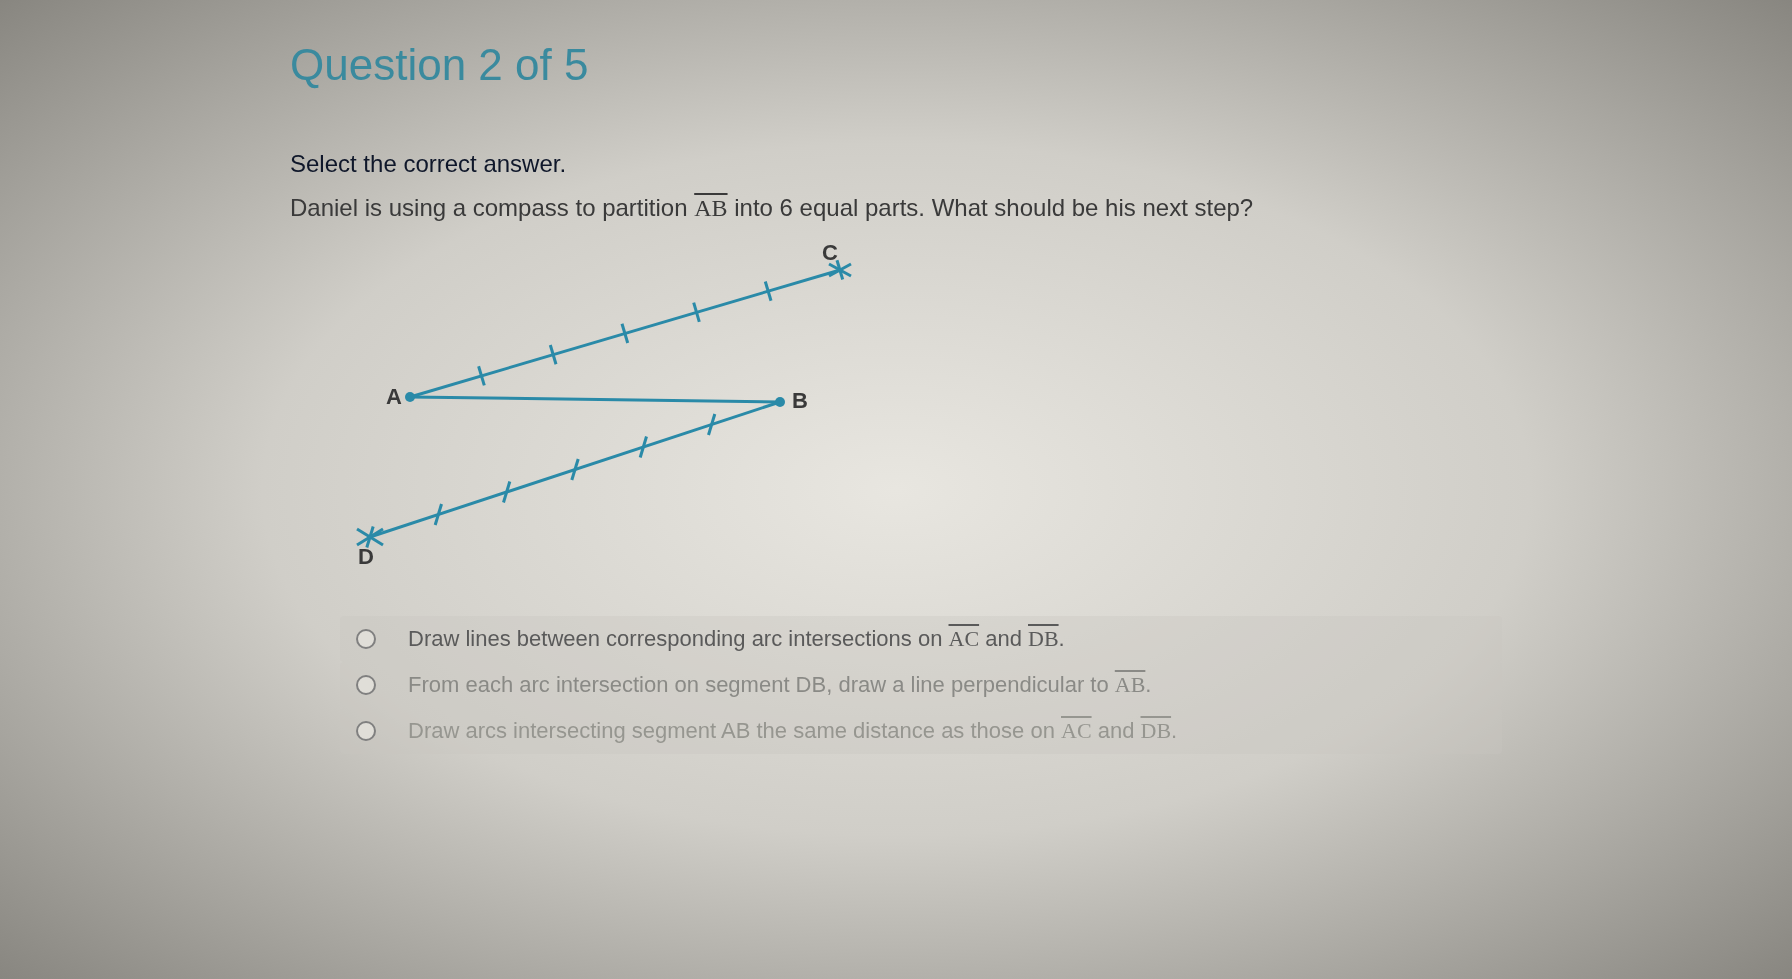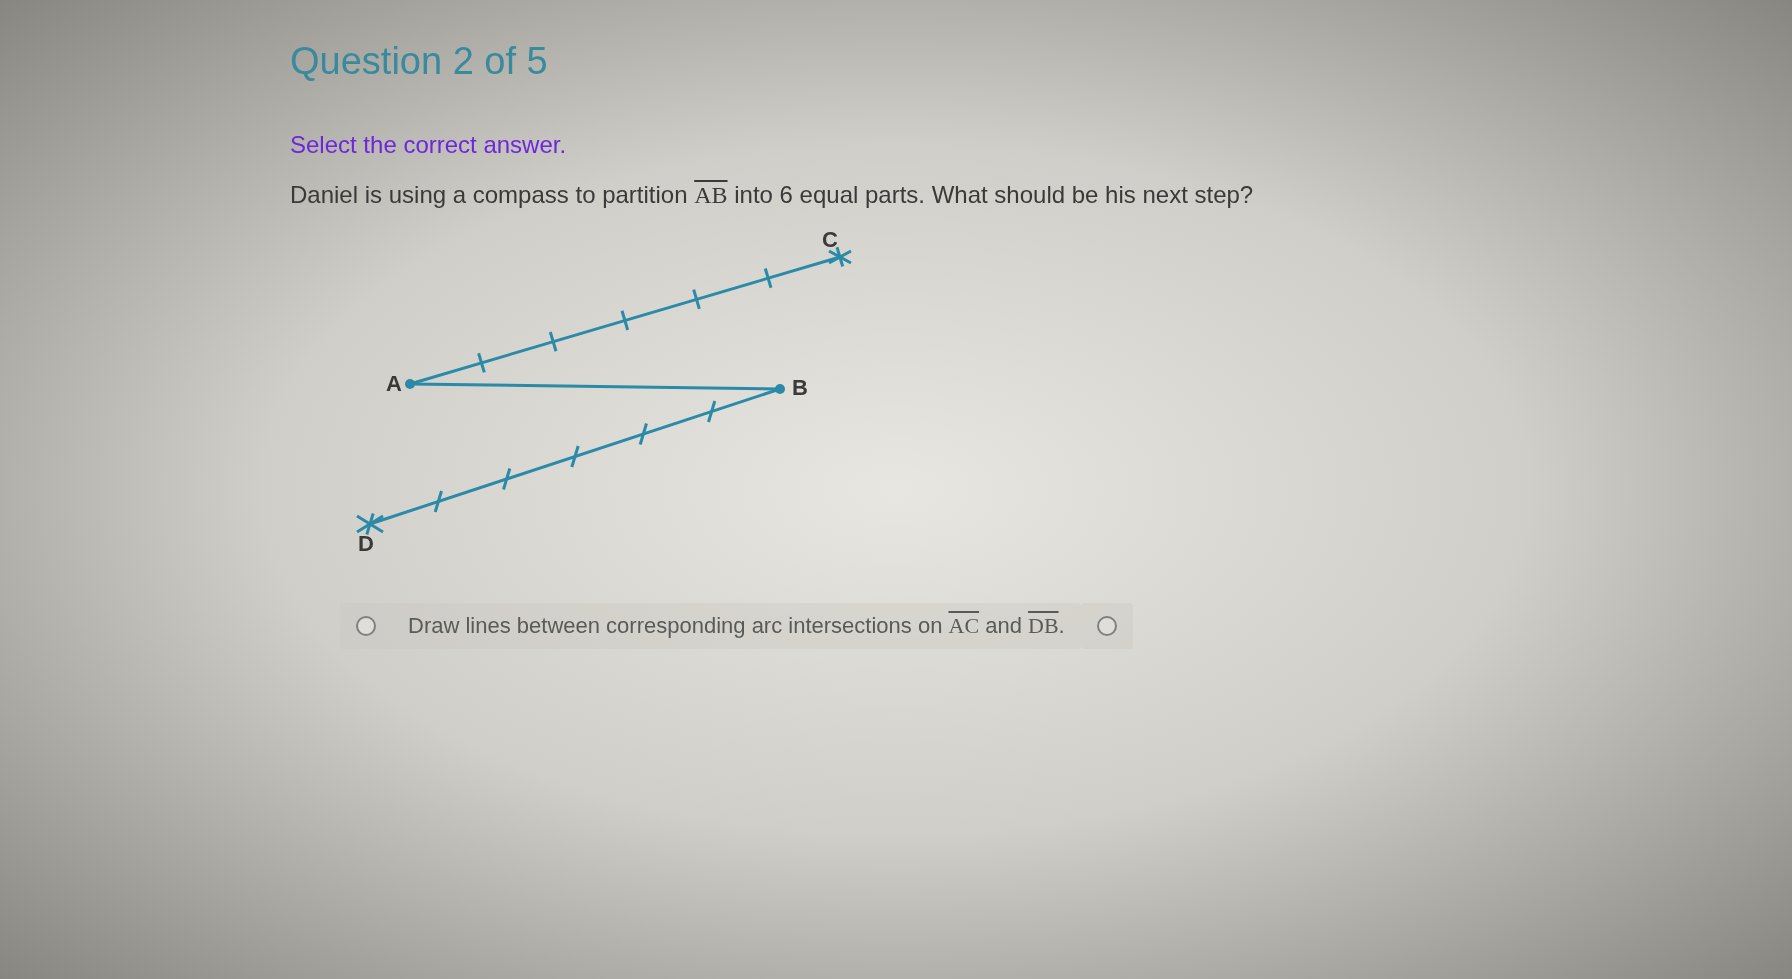--- a/index.html
+++ b/index.html
@@ -8,48 +8,48 @@
       height: 979px;
       background: radial-gradient(ellipse at center, #e8e6e0 0%, #d0cec8 50%, #888680 100%);
       font-family: "Segoe UI", Arial, sans-serif;
       overflow: hidden;
     }
     .page {
       padding: 40px 290px 0 290px;
     }
     .question-title {
       color: #3a8a9e;
-      font-size: 38px;
+      font-size: 44px;
       font-weight: 400;
-      margin-bottom: 48px;
+      margin-bottom: 60px;
     }
     .instruct {
-      color: #6d28d9;
+      color: #0f172a;
       font-size: 24px;
       font-weight: 400;
-      margin-bottom: 22px;
+      margin-bottom: 16px;
     }
     .stem {
       color: #3a3a3a;
       font-size: 24px;
       font-weight: 400;
       margin-bottom: 4px;
     }
     .overline {
       text-decoration: overline;
       font-family: "Times New Roman", serif;
       font-weight: 500;
     }
     .figure-wrap {
       margin: 10px 0 40px 40px;
     }
     .options {
       margin-top: 20px;
       display: flex;
-      flex-direction: row;
+      flex-direction: column;
       padding-left: 50px;
     }
     .option-row {
       display: flex;
       align-items: center;
       gap: 32px;
       background: rgba(200,198,192,0.35);
       padding: 10px 16px;
       border-radius: 4px;
     }
@@ -128,18 +128,23 @@
         <text x="28" y="332">D</text>
       </g>
     </svg>
   </div>
 
   <div class="options">
     <div class="option-row">
       <span class="radio"></span>
       <span class="option-text">Draw lines between corresponding arc intersections on <span class="overline">AC</span> and <span class="overline">DB</span>.</span>
     </div>
+    <div class="option-row more-faded">
+      <span class="radio"></span>
+      <span class="option-text">From each arc intersection on segment DB, draw a line perpendicular to <span class="overline">AB</span>.</span>
+    </div>
     <div class="option-row most-faded">
       <span class="radio"></span>
+      <span class="option-text">Draw arcs intersecting segment AB the same distance as those on <span class="overline">AC</span> and <span class="overline">DB</span>.</span>
     </div>
   </div>
 
 </div>
 
 </body></html>

